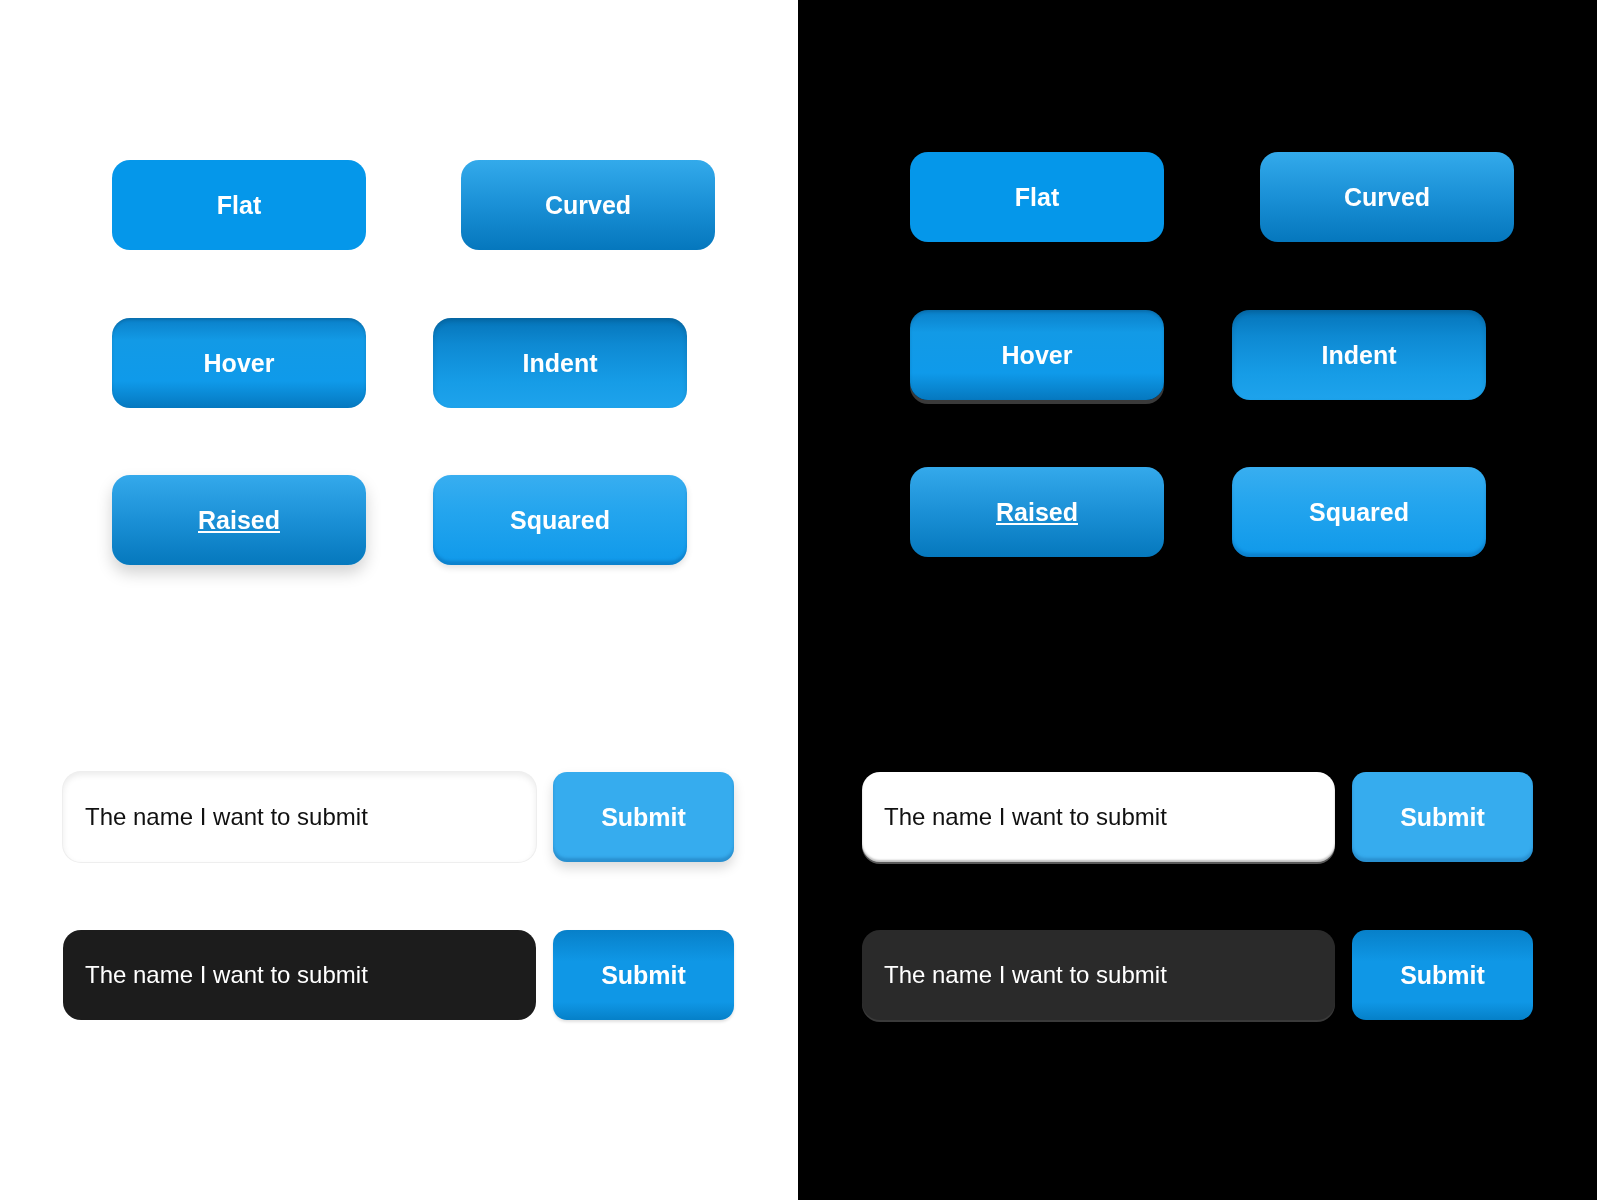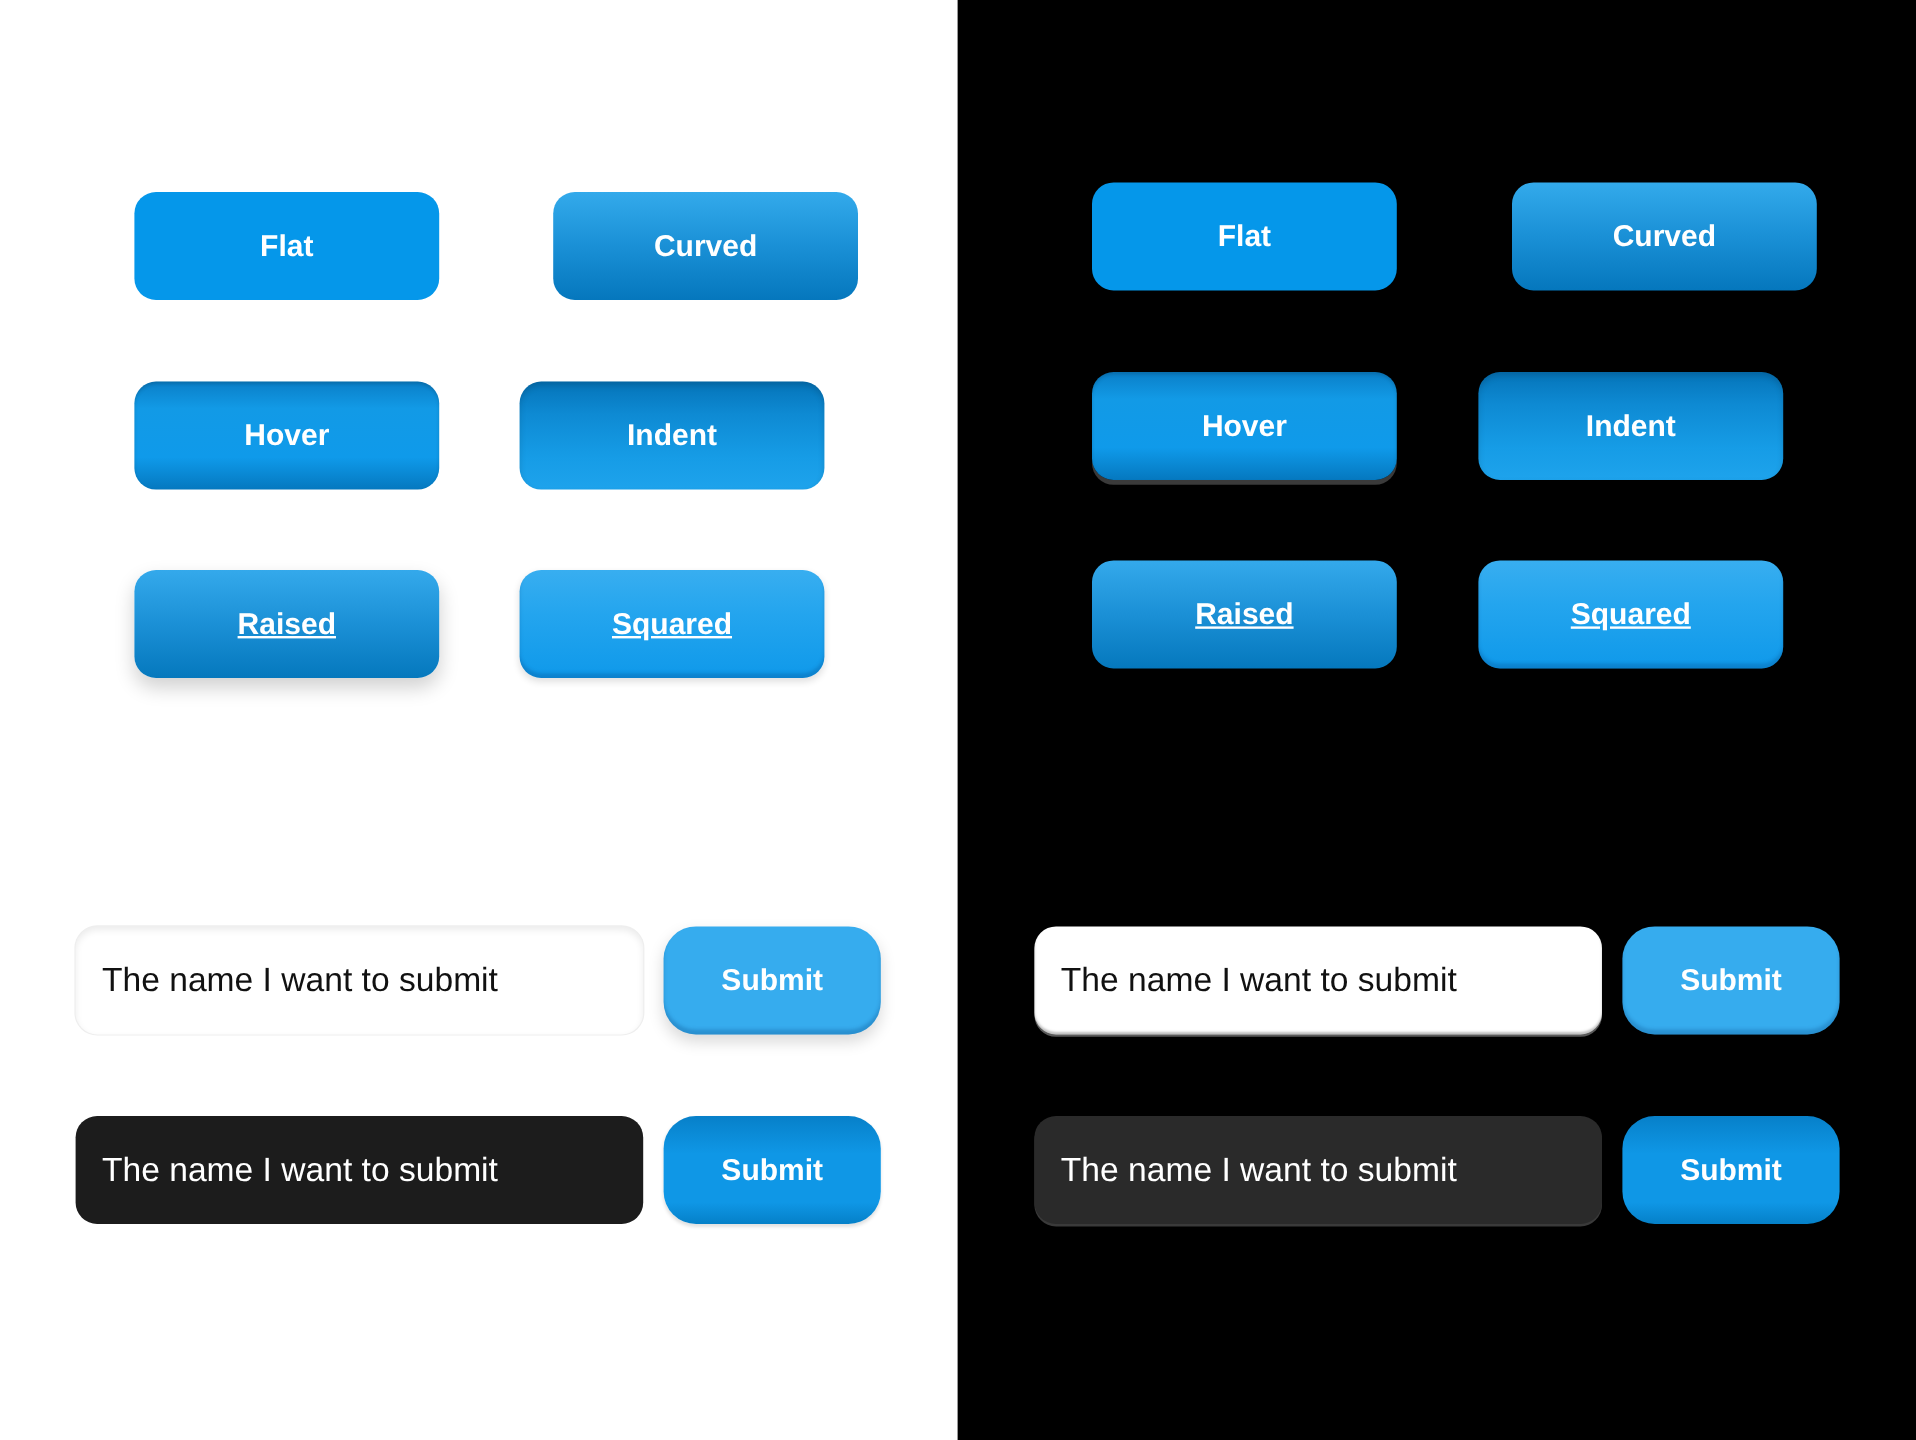--- a/index.html
+++ b/index.html
@@ -26,42 +26,42 @@
     .btn.curved  { background: linear-gradient(180deg, #33aaeb 0%, #1a90d6 50%, #0577bd 100%); margin-left: 28px; }
     .btn.hover   { background: linear-gradient(180deg, #0a7fc8 0%, #129ae6 25%, #0f9aea 70%, #0578bf 100%);
                    box-shadow: inset 0 2px 3px rgba(0,0,0,0.15); }
     .panel.dark .btn.hover { box-shadow: 0 4px 0 #3a3a3a, inset 0 2px 3px rgba(0,0,0,0.15); }
     .btn.indent  { background: linear-gradient(180deg, #0574b9 0%, #0e8ad3 30%, #169ce6 70%, #1ea3ec 100%);
                    box-shadow: inset 0 3px 5px rgba(0,0,0,0.15); }
     .btn.raised  { background: linear-gradient(180deg, #34a9eb 0%, #1b90d6 50%, #0578bd 100%);
                    box-shadow: 0 8px 16px rgba(0,0,0,0.18); text-decoration: underline; }
     .panel.dark .btn.raised { box-shadow: none; }
     .btn.squared { background: linear-gradient(180deg, #38aef0 0%, #24a5ee 40%, #0f99ea 100%);
-                   box-shadow: inset 0 -4px 3px rgba(0,60,120,0.25), 0 3px 6px rgba(0,0,0,0.12); text-decoration: underline; }
+                   box-shadow: inset 0 -4px 3px rgba(0,60,120,0.25), 0 3px 6px rgba(0,0,0,0.12); }
 
     .input {
       position: absolute;
       width: 473px; height: 90px;
       border-radius: 18px;
       font-family: "Liberation Sans", sans-serif;
-      font-size: 28px;
+      font-size: 24px;
       padding-left: 22px;
       display: flex; align-items: center;
       border: none; outline: none;
     }
     .input.light-in  { background: #ffffff; color: #111111;
                        box-shadow: inset 0 3px 6px rgba(0,0,0,0.08), 0 0 0 1px #eeeeee; }
     .input.dark-in   { background: #1c1c1c; color: #ffffff; }
     .panel.dark .input.light-in { box-shadow: inset 0 -2px 2px rgba(0,0,0,0.25), 0 2px 0 #5a5a5a; }
     .panel.dark .input.dark-in  { background: #2a2a2a; color: #ffffff; box-shadow: 0 2px 0 #3a3a3a; }
 
     .submit {
       position: absolute;
       width: 181px; height: 90px;
-      border-radius: 27px;
+      border-radius: 14px;
       color: #ffffff;
       font-family: "Liberation Sans", sans-serif;
       font-weight: bold;
       font-size: 25px;
       display: flex; align-items: center; justify-content: center;
       border: none; cursor: pointer;
     }
     .submit.s1 { background: #36acee; box-shadow: inset 0 -4px 3px rgba(0,60,120,0.25), 0 6px 12px rgba(0,0,0,0.15); }
     .submit.s2 { background: linear-gradient(180deg, #0780c9 0%, #0f97e6 35%, #0f97e6 80%, #0580c8 100%);
                  box-shadow: 0 2px 3px rgba(0,0,0,0.12); }

